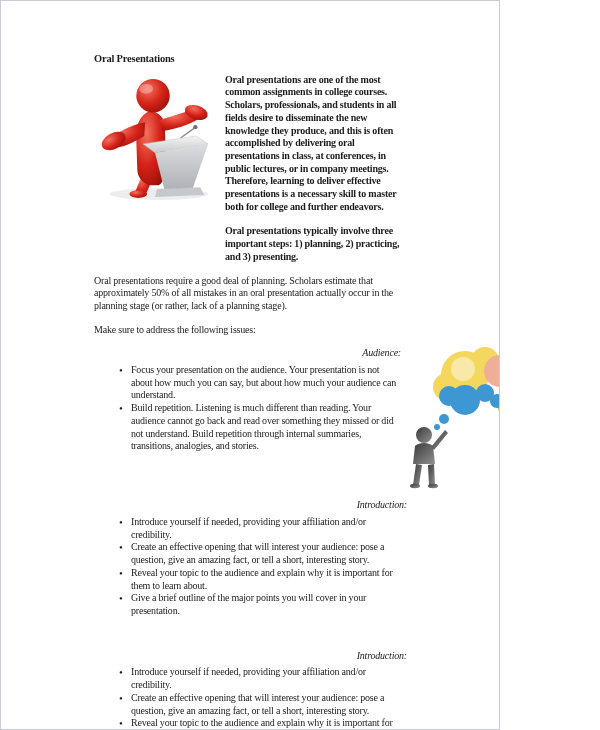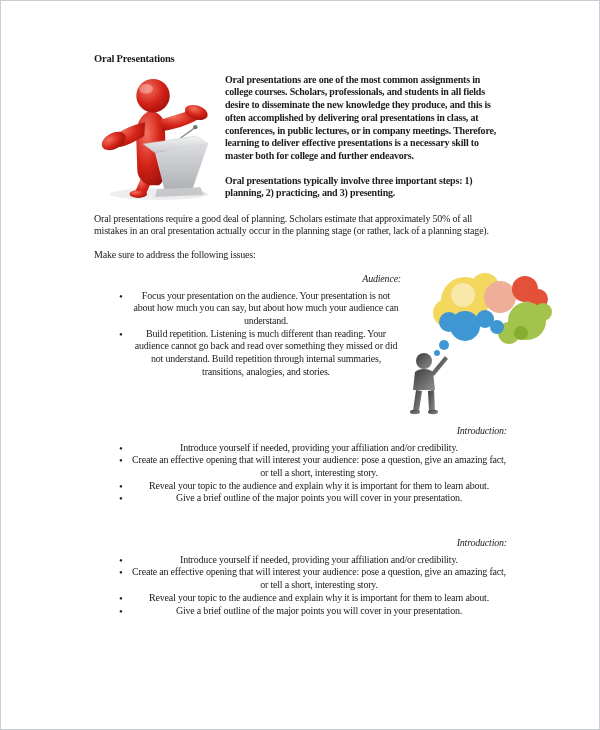--- a/index.html
+++ b/index.html
@@ -1,20 +1,20 @@
 <!DOCTYPE html>
 <html><head>
 <meta charset="utf-8">
 <style>
   * { margin: 0; padding: 0; box-sizing: border-box; }
   html, body { background: #ffffff; }
   body { width: 600px; height: 730px; overflow: hidden; }
 
   .page {
-    width: 600px; height: 730px;
+    width: 500px; height: 730px;
     background: #ffffff;
     border: 1px solid #c9cdd1;
     font-family: "Liberation Serif", serif;
     font-size: 10px;
     letter-spacing: -0.2px;
     line-height: 12.7px;
     color: #1c1c1c;
     padding: 52px 92px 0 93px;
     overflow: hidden;
     position: relative;
@@ -27,21 +27,21 @@
   .presenter-img svg, .thinker-img svg { width: 100%; height: 100%; display: block; }
   .intro-col { flex: 1; font-weight: bold; }
   .intro-col .para2 { margin-top: 12px; }
 
   .section-heading { font-weight: bold; font-size: 10.5px; margin-top: 9px; }
   .body-para { margin-top: 11px; }
   .lead-para { margin-top: 11px; }
   .italic-heading { font-style: italic; margin-top: 11px; text-align: right; }
 
   ul.bullets { list-style: none; margin-top: 4px; }
-  ul.bullets li { position: relative; padding-left: 37px; text-align: center; }
+  ul.bullets li { position: relative; padding-left: 37px; }
   ul.bullets li::before {
     content: "\2022";
     position: absolute; left: 25px; top: 0;
     font-size: 11px;
   }
 
   .audience-row { display: flex; align-items: flex-start; width: 464px; }
   .aud-col { flex: 0 0 307px; }
   .aud-col .italic-heading { margin-top: 11px; }
   .thinker-img { flex: 0 0 157px; height: 148px; margin-top: 7px; }

